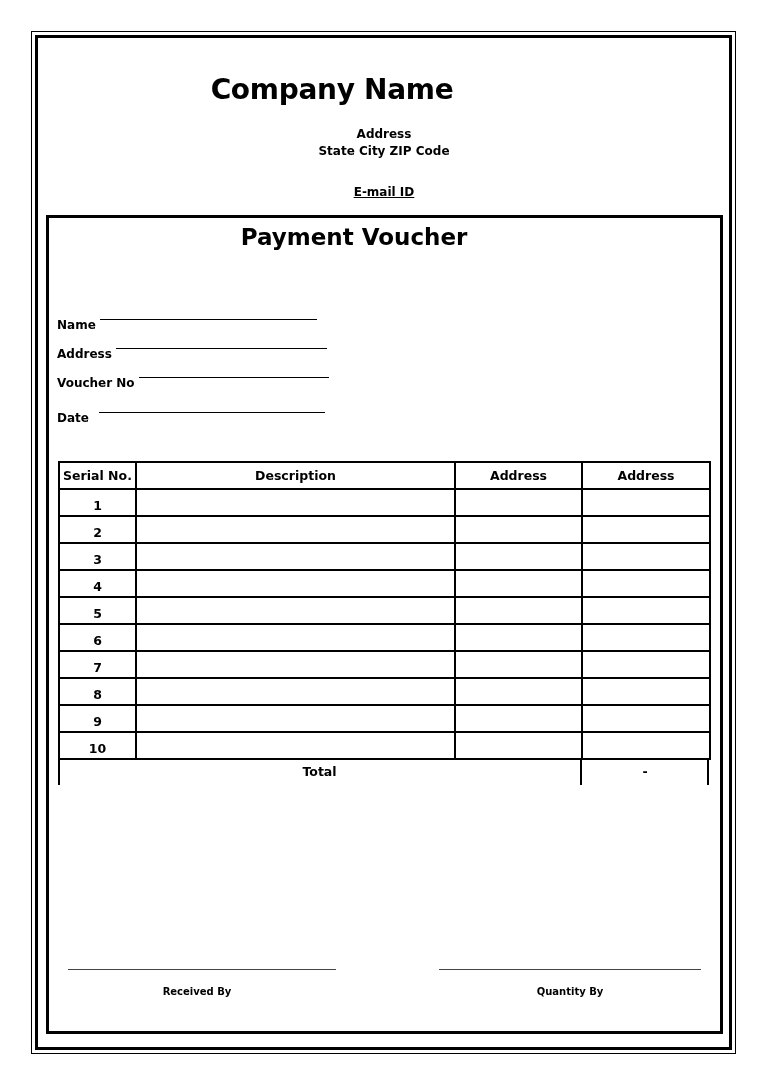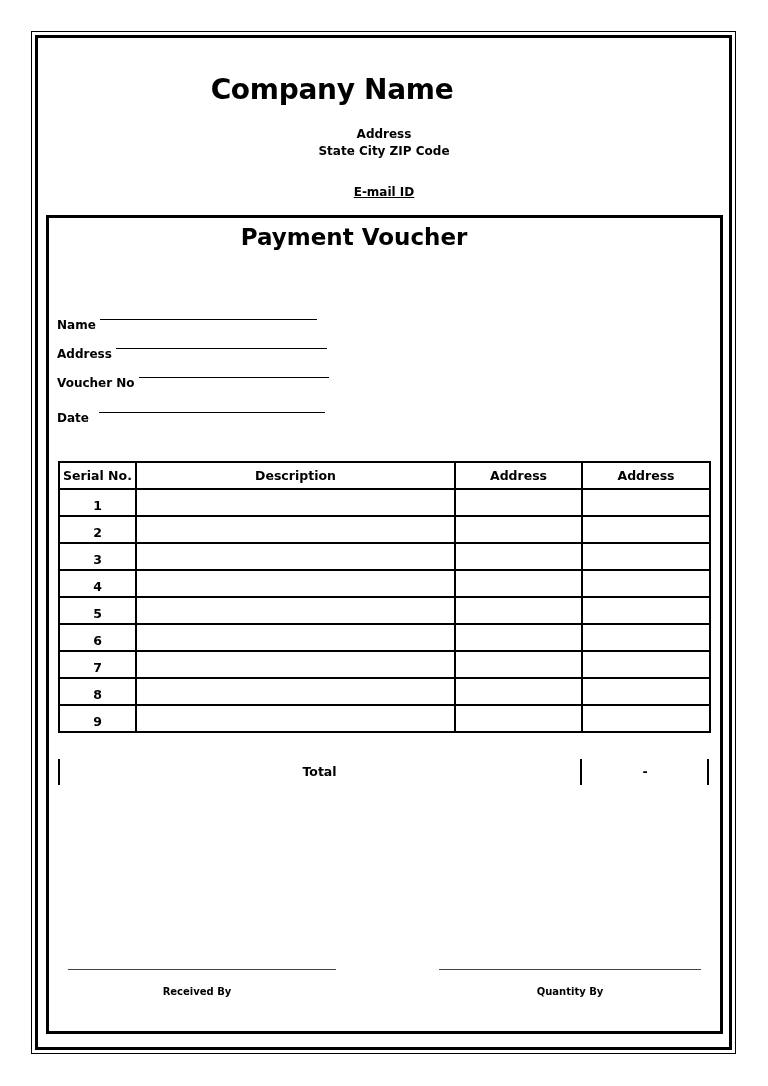--- a/index.html
+++ b/index.html
@@ -149,20 +149,26 @@
       <td></td>
       <td></td>
       <td></td>
     </tr>
     <tr>
       <td>9</td>
       <td></td>
       <td></td>
       <td></td>
     </tr>
+    <tr>
+      <td>10</td>
+      <td></td>
+      <td></td>
+      <td></td>
+    </tr>
   </tbody>
 </table>
 
 <div class="total-row">
   <div class="vl" style="left:0;"></div>
   <div class="vl" style="left:522px;"></div>
   <div class="vl" style="left:649px;"></div>
   <div class="total-label">Total</div>
   <div class="total-value">-</div>
 </div>

